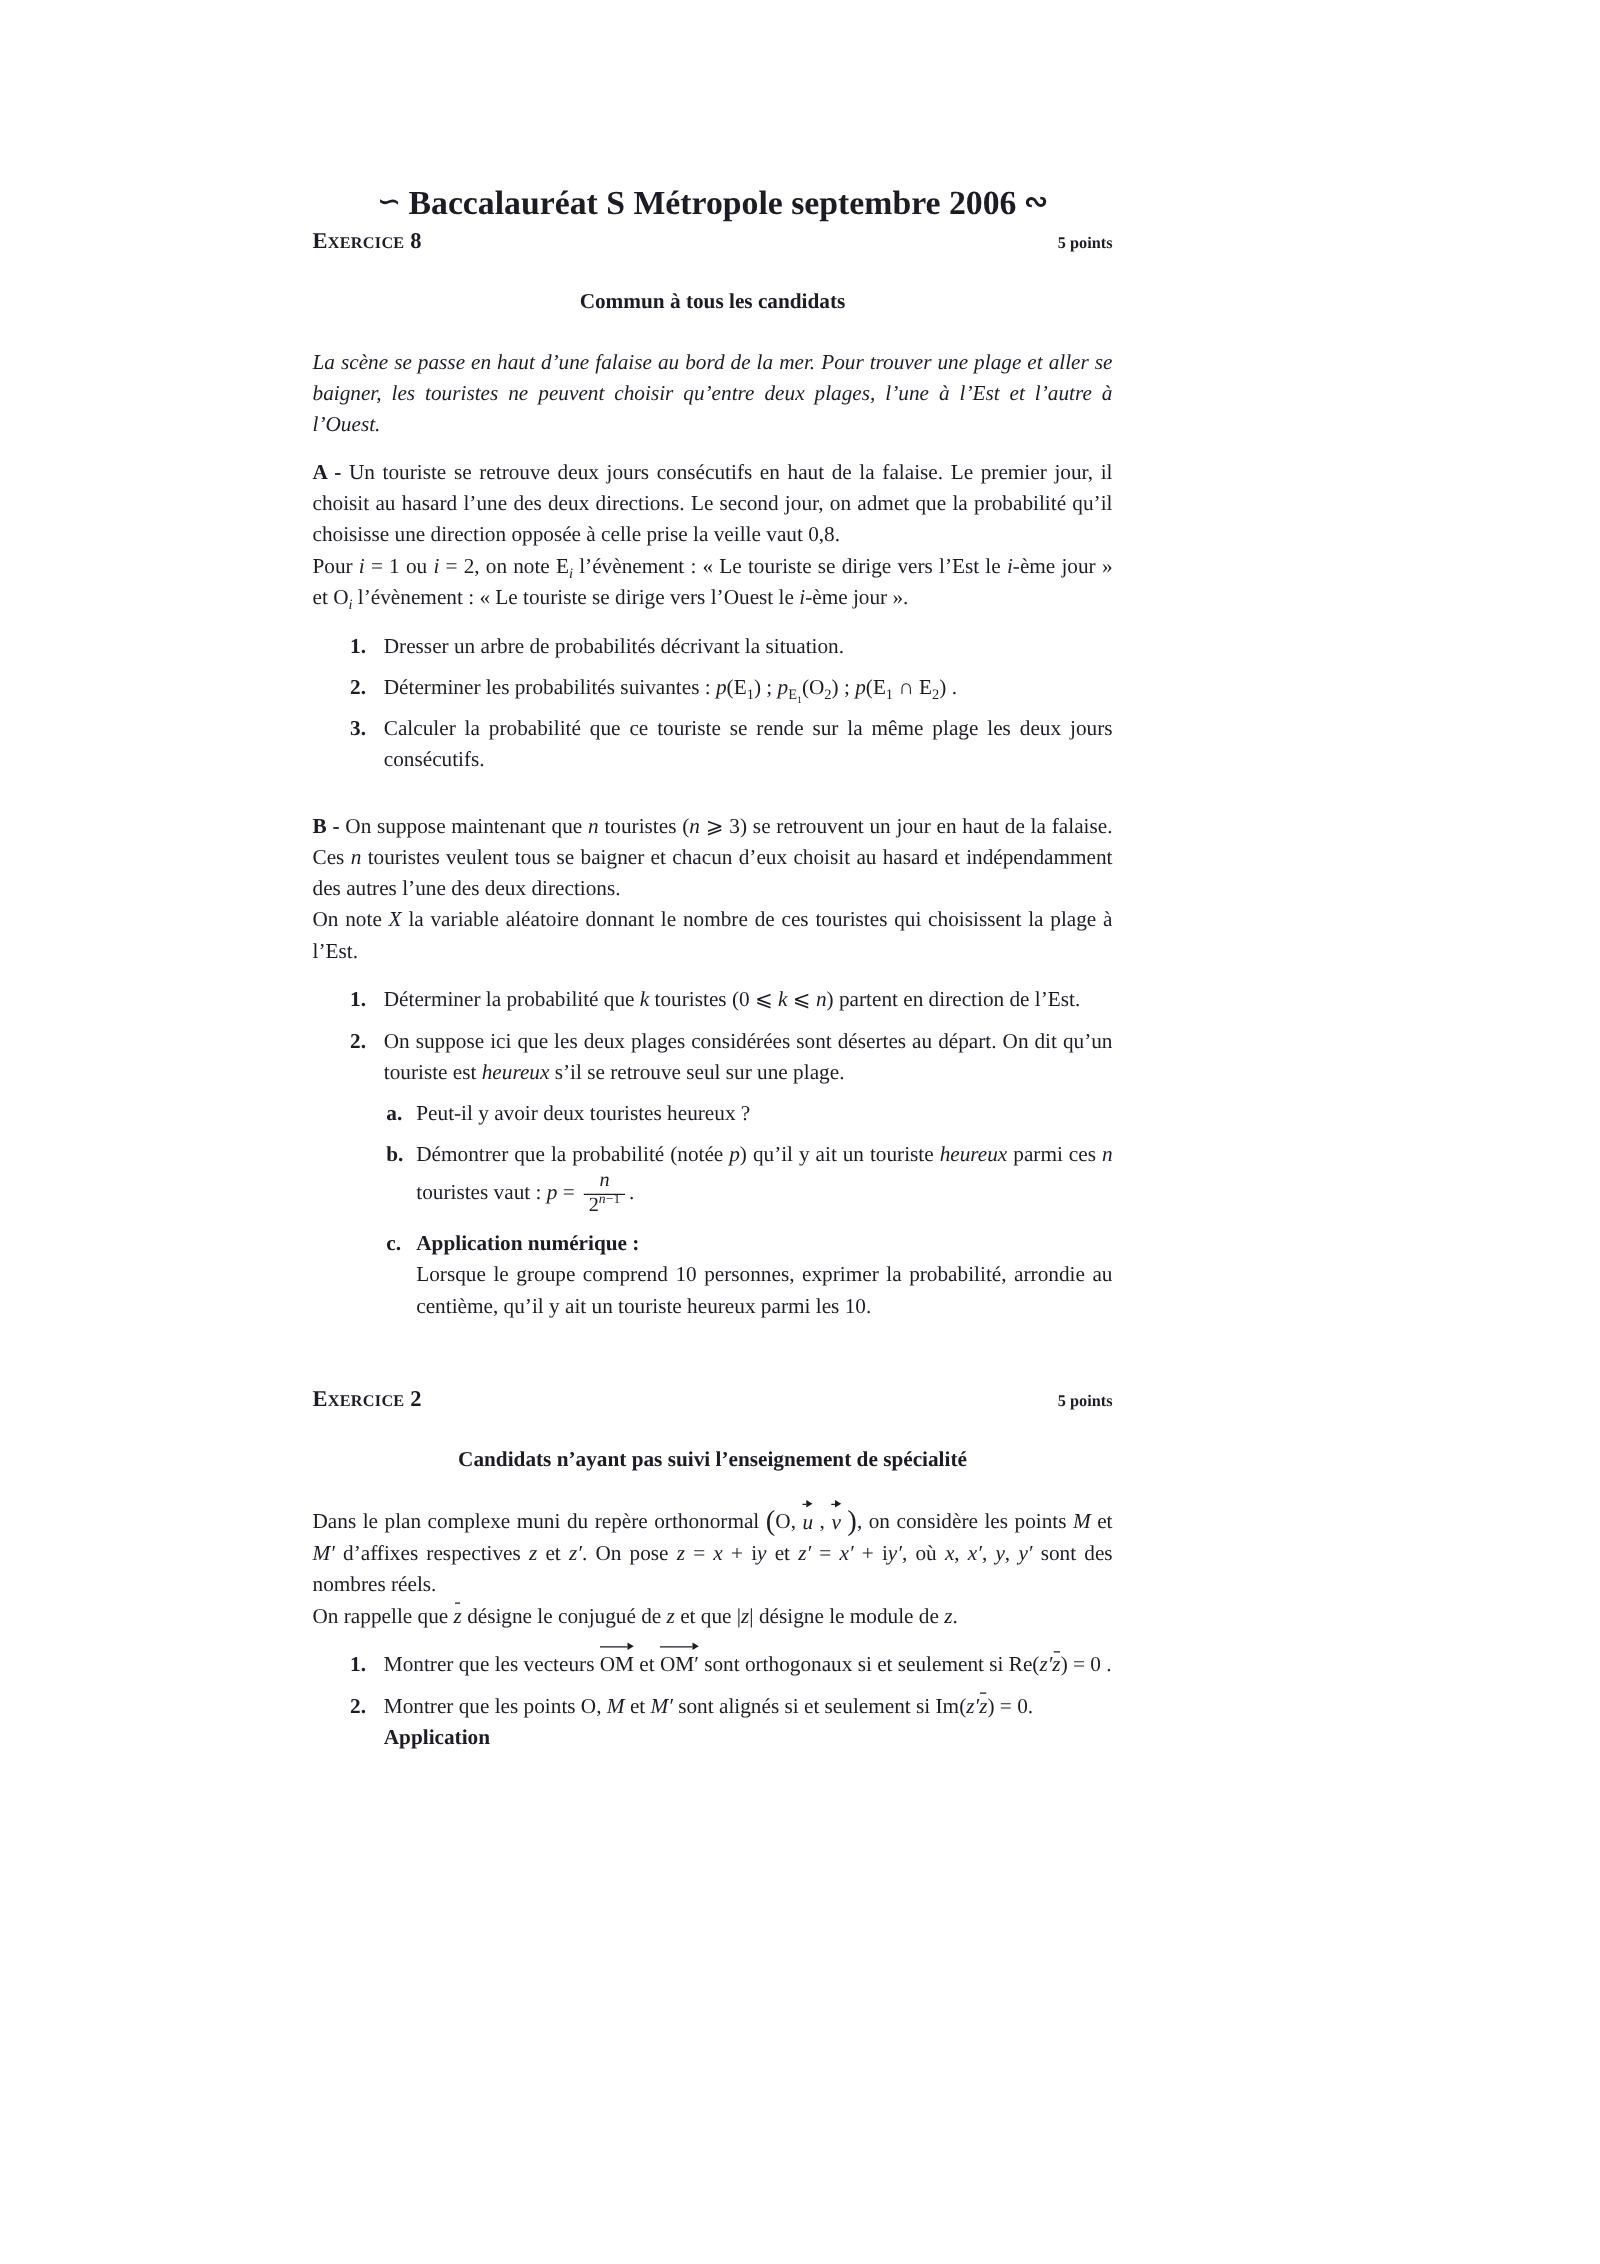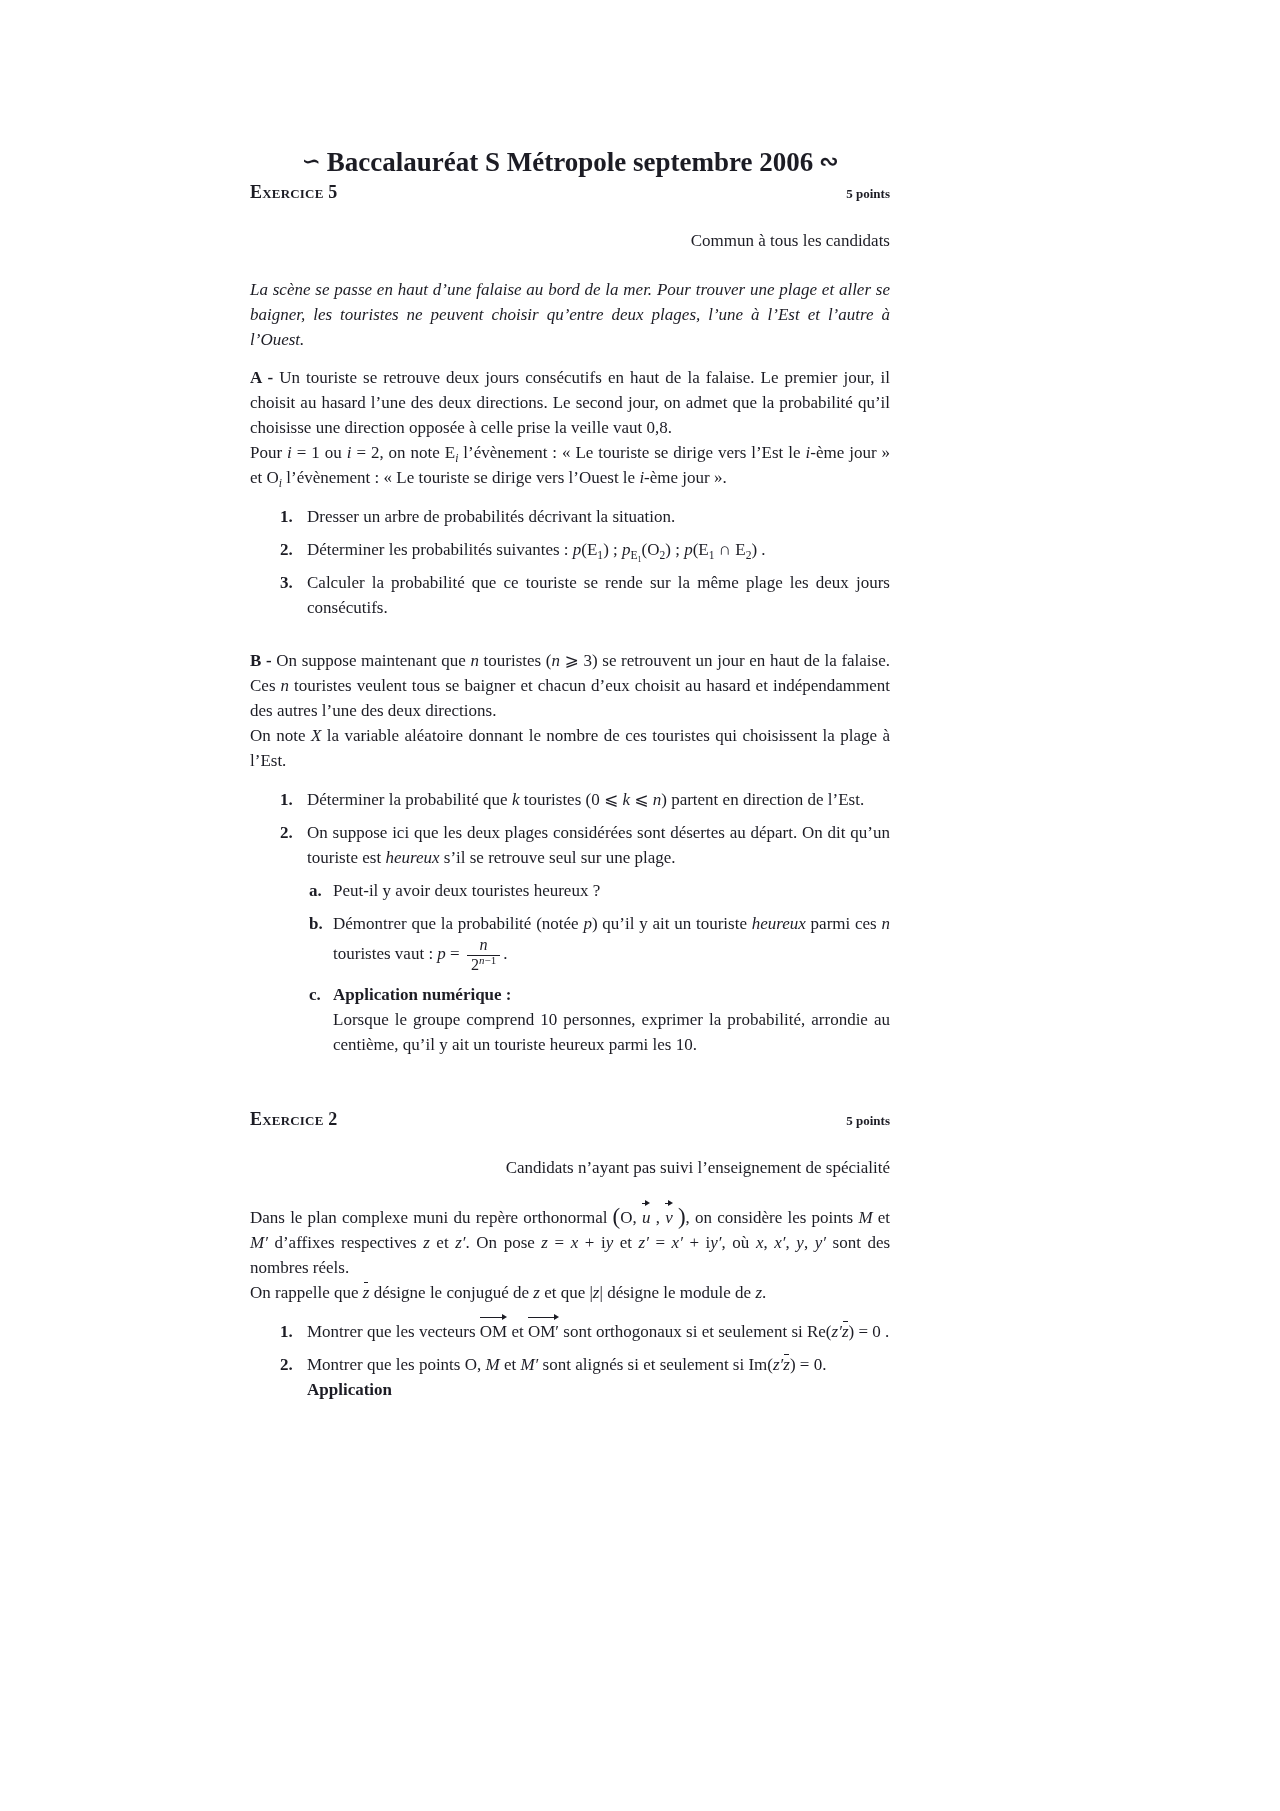--- a/index.html
+++ b/index.html
@@ -14,21 +14,21 @@
   .page { position:relative; width:640px; margin-left:250px; padding-top:146px; }
 
   .title { font-size:27px; line-height:32px; font-weight:bold; text-align:center; }
   .orn { font-size:23px; font-weight:bold; padding:0 6px; position:relative; top:-2px; }
 
   .ex-header { display:flex; justify-content:space-between; align-items:baseline; font-weight:bold; margin-bottom:22px; }
   .ex-header.second { margin-top:42px; }
   .ex-label { font-variant:small-caps; font-size:18px; letter-spacing:0.2px; }
   .ex-points { font-size:13px; }
 
-  .subtitle { text-align:right; font-weight:normal; margin-bottom:24px; }
+  .subtitle { text-align:center; font-weight:bold; margin-bottom:24px; }
 
   .para { text-align:justify; }
   .italic { font-style:italic; }
   .mb13 { margin-bottom:13px; }
   .mt28 { margin-top:28px; }
 
   .list { margin:14px 0 0 30px; }
   .item { display:flex; margin-bottom:8px; }
   .marker { font-weight:bold; flex:0 0 27px; }
   .item-body { flex:1; text-align:justify; }
@@ -55,21 +55,21 @@
 </head>
 <body>
 
 <div class="page">
 
   <h1 class="title">
     <span class="orn">∽</span><span>Baccalauréat S Métropole septembre 2006</span><span class="orn">∾</span>
   </h1>
 
   <div class="ex-header">
-    <span class="ex-label">Exercice 5</span>
+    <span class="ex-label">Exercice 8</span>
     <span class="ex-points">5 points</span>
   </div>
 
   <div class="subtitle">Commun à tous les candidats</div>
 
   <p class="para italic mb13">La scène se passe en haut d’une falaise au bord de la mer. Pour trouver une plage et aller se baigner, les touristes ne peuvent choisir qu’entre deux plages, l’une à l’Est et l’autre à l’Ouest.</p>
 
   <p class="para"><b>A -</b> Un touriste se retrouve deux jours consécutifs en haut de la falaise. Le premier jour, il choisit au hasard l’une des deux directions. Le second jour, on admet que la probabilité qu’il choisisse une direction opposée à celle prise la veille vaut 0,8.</p>
   <p class="para">Pour <i>i</i> = 1 ou <i>i</i> = 2, on note E<sub><i>i</i></sub> l’évènement&nbsp;: «&nbsp;Le touriste se dirige vers l’Est le <i>i</i>-ème jour&nbsp;» et O<sub><i>i</i></sub> l’évènement&nbsp;: «&nbsp;Le touriste se dirige vers l’Ouest le <i>i</i>-ème jour&nbsp;».</p>
 

